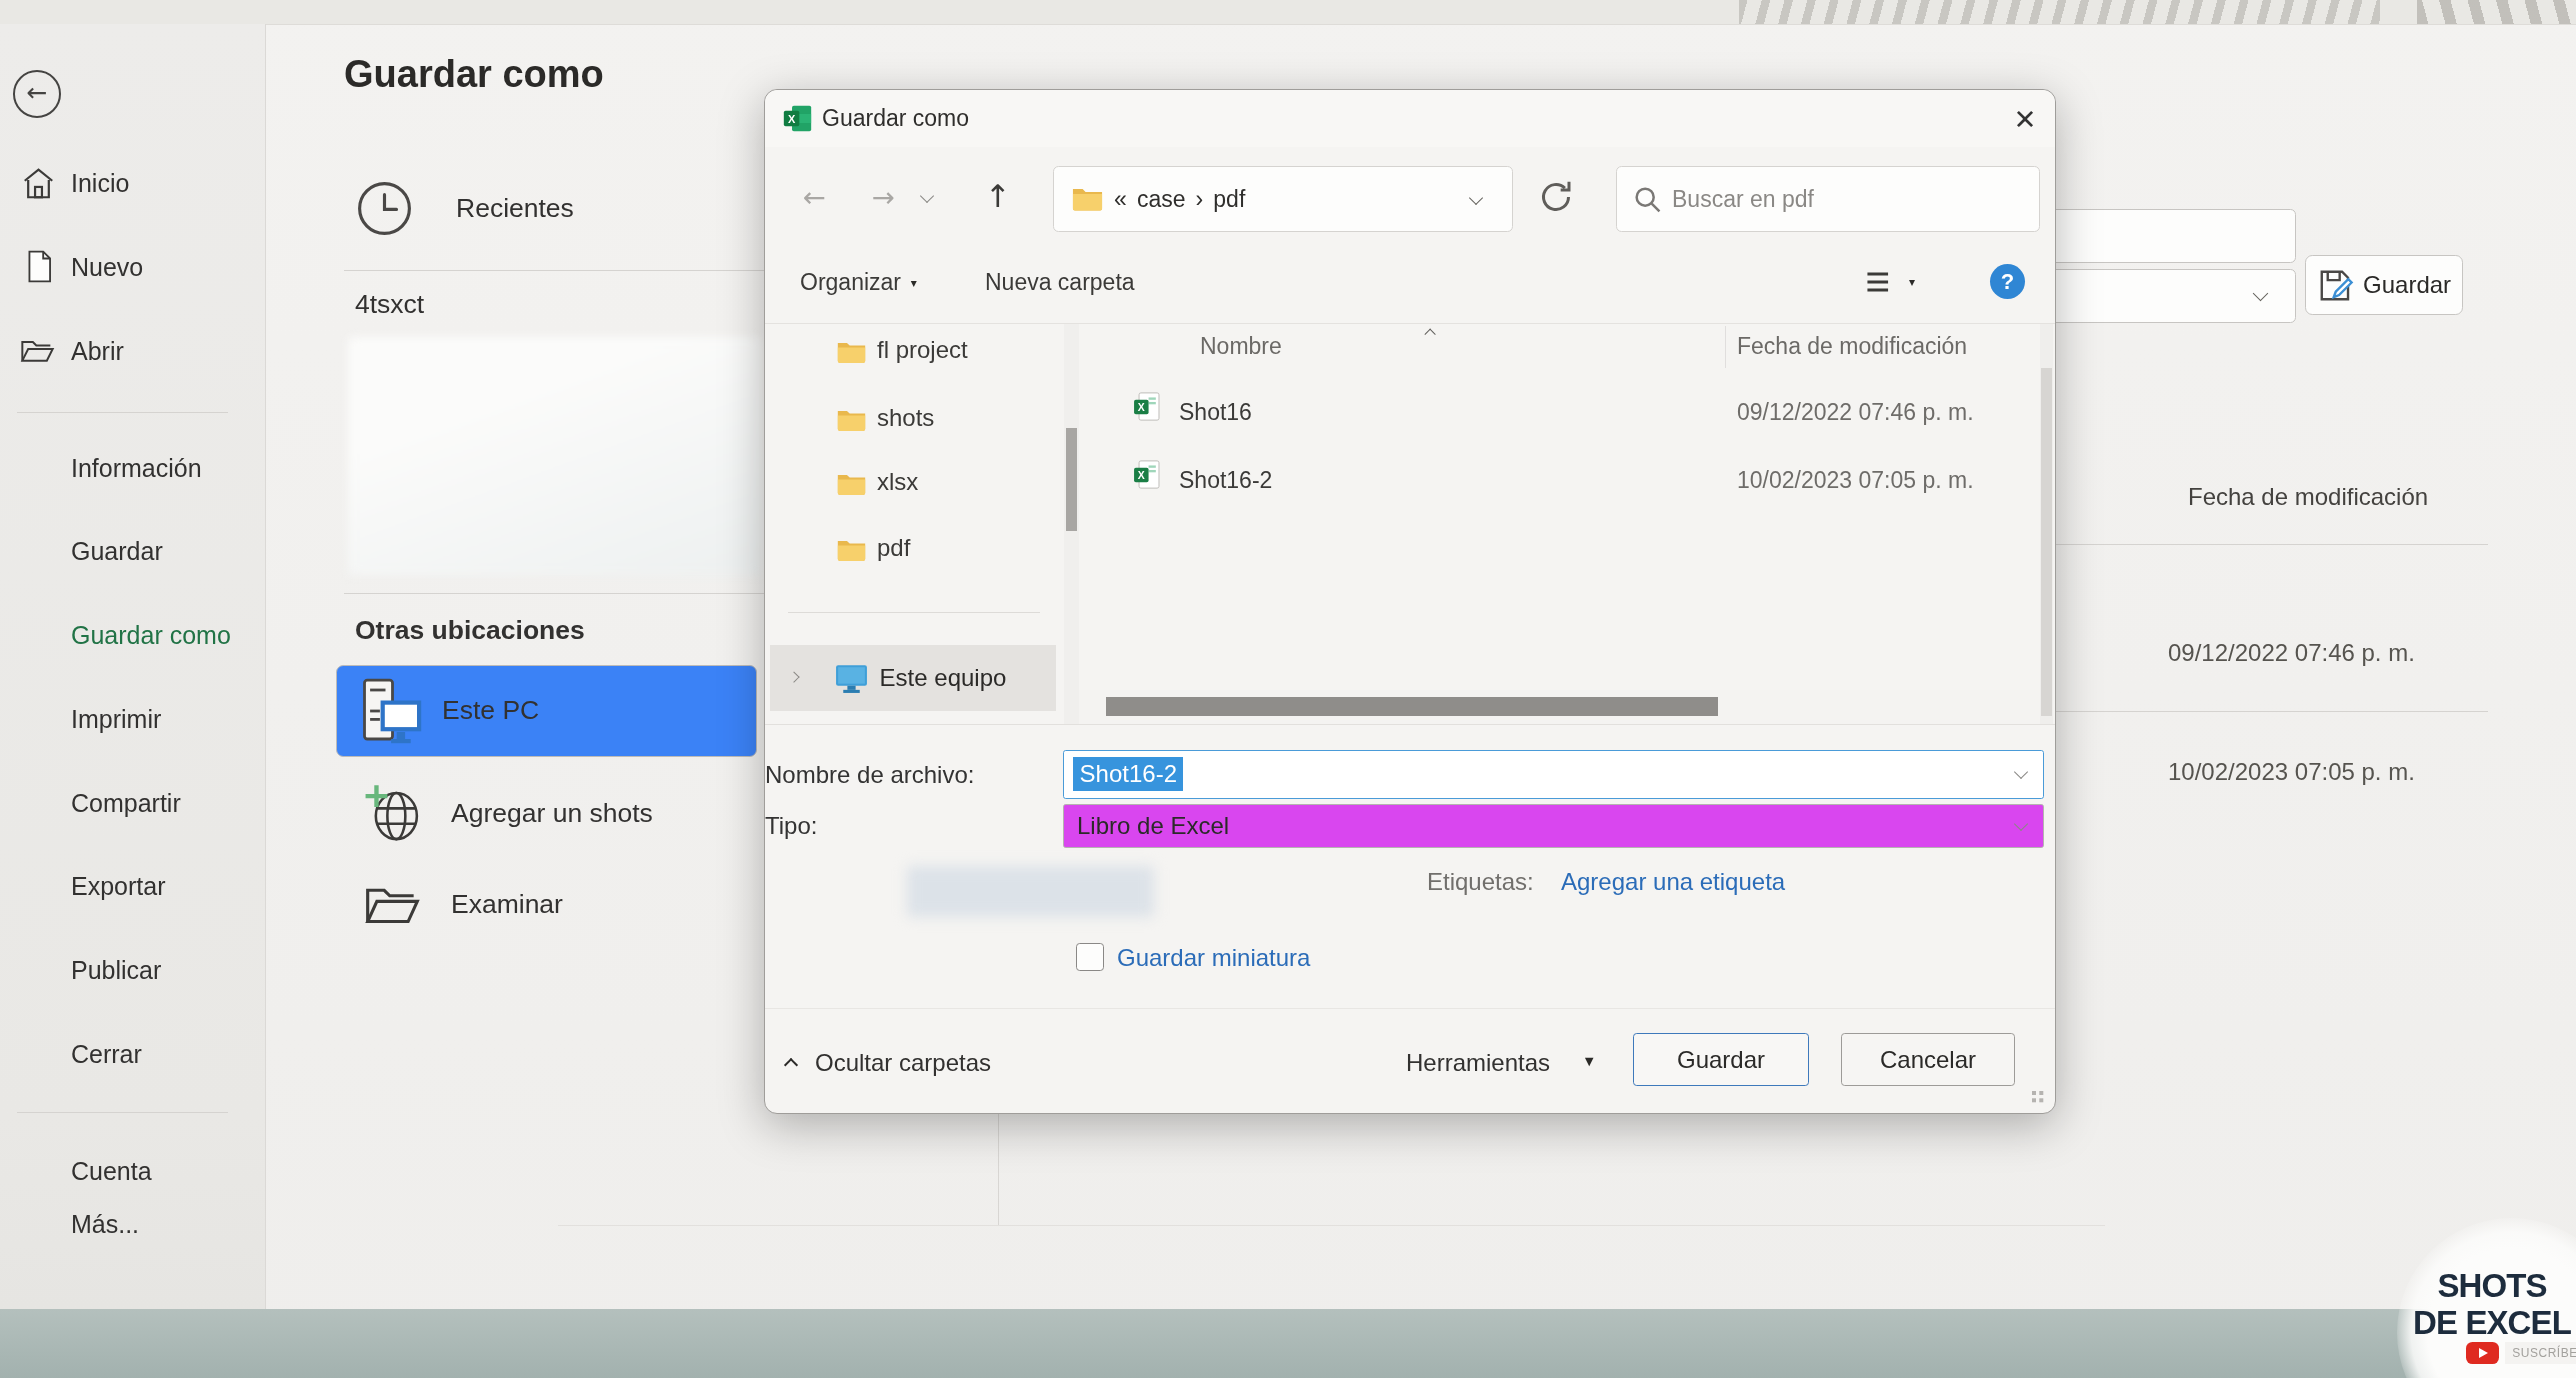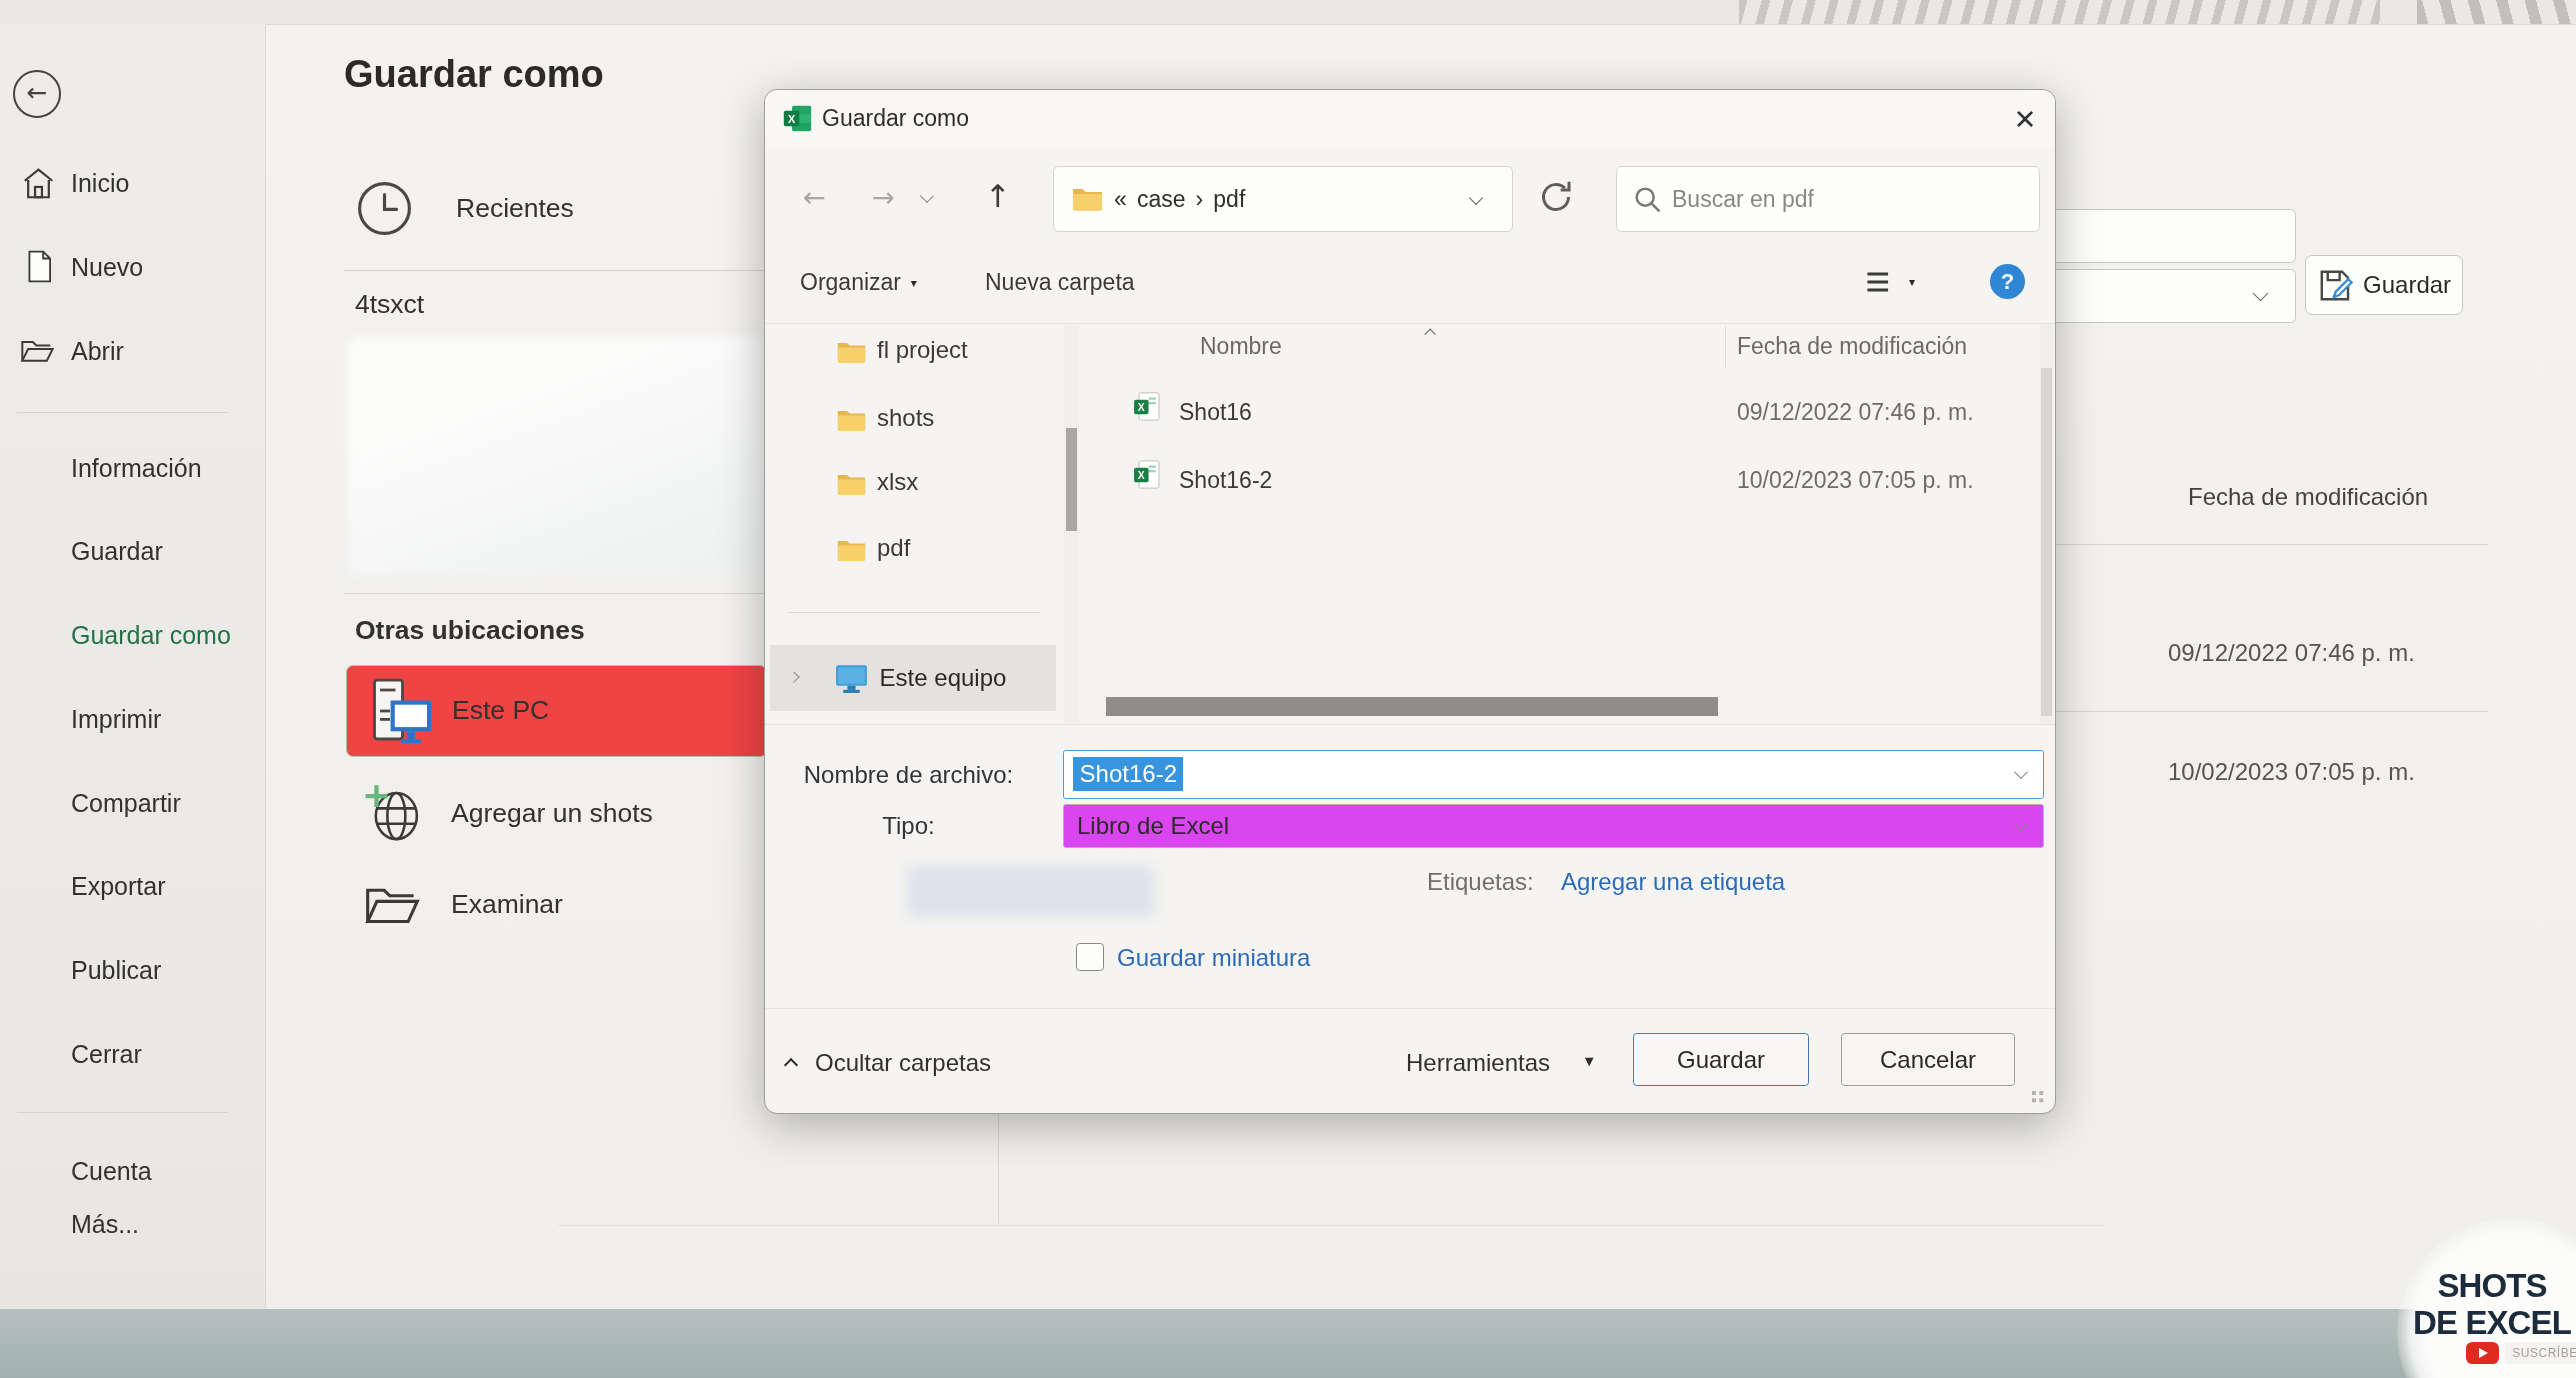--- a/index.html
+++ b/index.html
@@ -18,21 +18,21 @@
   .sidebar{left:0;top:24px;width:265px;height:1285px;z-index:2;
            background:linear-gradient(180deg,#edecea,#e9e8e5 85%,#e6e5e2);border-right:0.9px solid #dbd9d6}
   .backbtn{left:13px;top:46px;width:44px;height:44px;border:2.3px solid #454442;border-radius:50%;
            text-align:center;line-height:42px;font-size:25px;color:#454442;font-family:"DejaVu Sans",sans-serif}
   .sb-row-label{position:absolute;left:71px;height:40px;line-height:40px;font-size:25px;color:#323130;white-space:nowrap}
   .green{color:#217346}
   .hr{position:absolute;height:0.9px;background:#d5d3d0}
   
   .bs-title{left:344px;top:53px;font-size:38px;font-weight:700;color:#2b2a28;z-index:2}
   .bs-text{font-size:26.5px;color:#323130}
-  .card-estepc{left:346px;top:665px;width:419px;height:90px;background:#ef4444;border:0.9px solid #bdbbb8;border-radius:7.3px;z-index:2}
+  .card-estepc{left:336px;top:665px;width:419px;height:90px;background:#3b82f6;border:0.9px solid #bdbbb8;border-radius:7.3px;z-index:2}
   .blurblock{left:348px;top:337px;width:414px;height:238px;border-radius:5.5px;z-index:2;
              background:linear-gradient(160deg,#fbfbfa 30%,#edf0f0);filter:blur(4.6px)}
   
   .bs-box{background:#fdfdfc;border:0.9px solid #c7c5c2;border-radius:5.5px;z-index:2}
   .bs-save{left:2305px;top:255px;width:156px;height:58px;background:#fdfdfc;border:0.9px solid #c7c5c2;border-radius:7.3px;z-index:2;
            display:flex;align-items:center;justify-content:center;gap:9.2px;font-size:24px;color:#2b2a28}
   .bs-date{font-size:24px;color:#56544f;z-index:2}
   
   .dlg{left:764px;top:89px;width:1290px;height:1023px;background:#f5f4f2;border:0.9px solid #9f9d9a;border-radius:13px;
        box-shadow:0 11px 46px rgba(0,0,0,.28);z-index:10}
@@ -45,21 +45,21 @@
   .inbox{position:absolute;background:#fdfdfc;border:0.9px solid #d5d3d0;border-radius:5.5px}
   .chev{position:absolute;width:10px;height:10px;border-right:1.8px solid #66645f;border-bottom:1.8px solid #66645f}
   .chev.down{transform:rotate(45deg)}
   .chev.up{transform:rotate(-135deg)}
   .chev.right{transform:rotate(-45deg)}
   .tb-label{position:absolute;height:46px;line-height:46px;font-size:23px;color:#3b3a38;white-space:nowrap}
   .tree-row{position:absolute;height:40px;line-height:40px;font-size:24px;color:#3b3a38;white-space:nowrap}
   .hdr{position:absolute;height:44px;line-height:44px;font-size:23px;color:#6b6966;white-space:nowrap}
   .file-name{position:absolute;height:48px;line-height:48px;font-size:23px;color:#3b3a38;white-space:nowrap}
   .file-date{position:absolute;height:48px;line-height:48px;font-size:23px;color:#6e6c69;white-space:nowrap}
-  .form-label{position:absolute;left:0;width:287px;text-align:center;font-size:24px;color:#333;white-space:nowrap}
+  .form-label{position:absolute;left:0;width:287px;text-align:left;font-size:24px;color:#333;white-space:nowrap}
   .combo{position:absolute;background:#fff;border-radius:2.7px}
   .btn{position:absolute;border-radius:3.7px;font-size:24px;color:#2b2a28;display:flex;align-items:center;justify-content:center}
   .link{color:#2b6cb8}
   
   .strip{left:0;top:1309px;width:2576px;height:70px;background:linear-gradient(#b4c0bd,#a2b1ae);z-index:3}
   .logo-circle{left:2397px;top:1218px;width:229px;height:229px;border-radius:50%;z-index:20;
                background:radial-gradient(circle,#fcfcfb 52%,rgba(252,252,251,.85) 62%,rgba(252,252,251,0) 73%)}
   .logo-line{position:absolute;width:220px;text-align:center;font-weight:700;color:#1d2c3d;letter-spacing:-0.9px;z-index:21}
   .play{left:2466px;top:1342px;width:33px;height:22px;background:#df2a20;border-radius:6.4px;z-index:22}
   .play:after{content:"";position:absolute;left:13px;top:5.5px;border-left:9.2px solid #fff;border-top:5.5px solid transparent;border-bottom:5.5px solid transparent}

